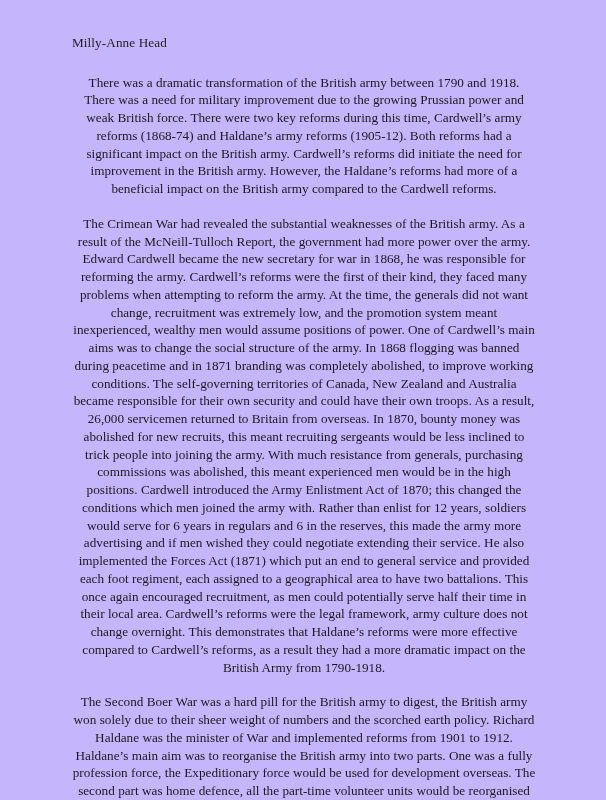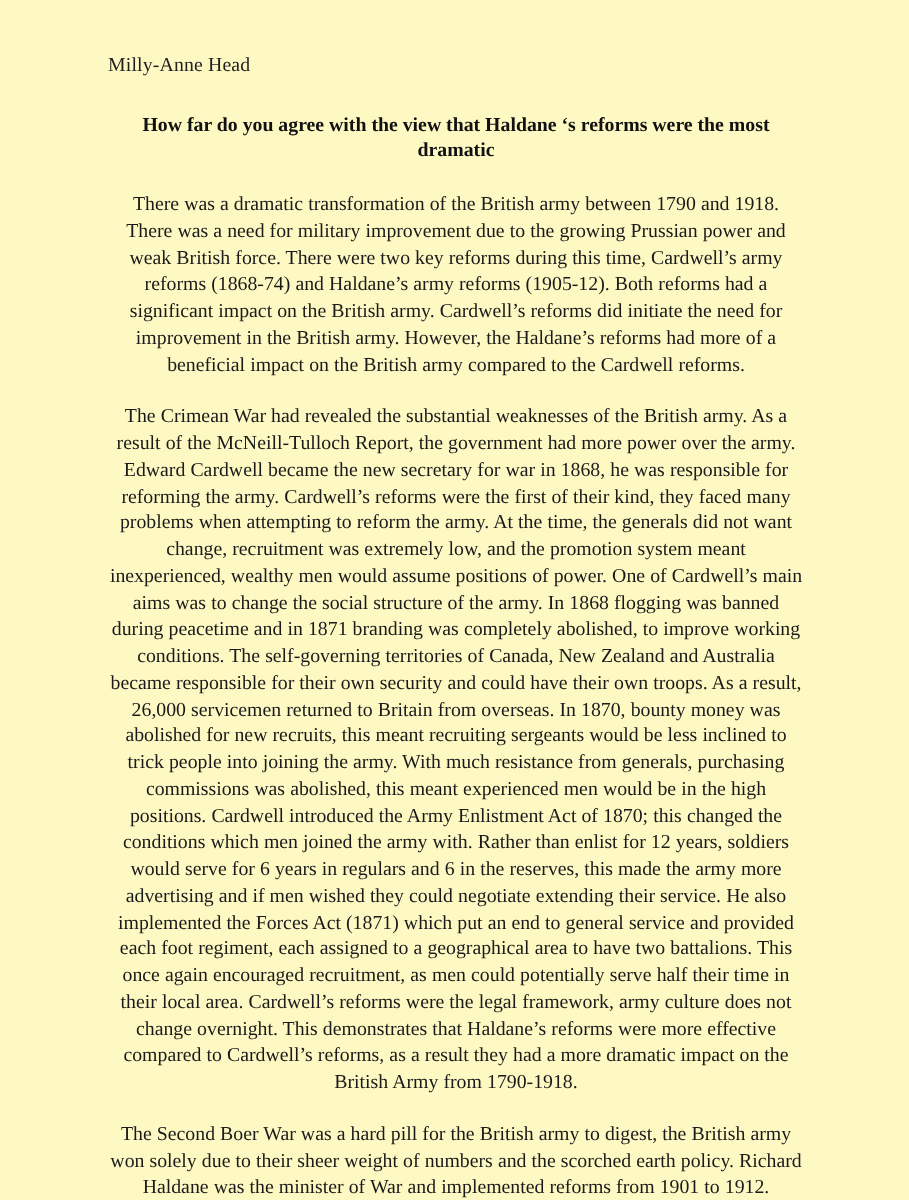--- a/index.html
+++ b/index.html
@@ -12,21 +12,21 @@
     width: 606px;
     height: 800px;
     overflow: hidden;
     font-family: "Liberation Serif", "DejaVu Serif", serif;
     color: #1a1a1a;
   }
   .page {
     position: relative;
     width: 606px;
     height: 800px;
-    background: #fef9c3;
+    background: #c4b5fd;
     box-sizing: border-box;
     padding: 34px 70px 0 72px;
   }
   .doc-header {
     font-size: 13.2px;
     line-height: 17.6px;
     color: #1f1f1f;
     margin: 0 0 22px 0;
     letter-spacing: 0.1px;
   }
@@ -56,21 +56,20 @@
   }
 </style>
 </head>
 <body>
 
 <div class="page">
 
   <div class="doc-header">Milly-Anne Head</div>
 
   <div class="doc-title">
-    <span class="title-line">How far do you agree with the view that Haldane ‘s reforms were the most dramatic</span>
   </div>
 
   <p class="body-par">There was a dramatic transformation of the British army between 1790 and 1918. There was a need for military improvement due to the growing Prussian power and weak British force. There were two key reforms during this time, Cardwell’s army reforms (1868-74) and Haldane’s army reforms (1905-12). Both reforms had a significant impact on the British army. Cardwell’s reforms did initiate the need for improvement in the British army. However, the Haldane’s reforms had more of a beneficial impact on the British army compared to the Cardwell reforms.</p>
 
   <p class="body-par">The Crimean War had revealed the substantial weaknesses of the British army. As a result of the McNeill-Tulloch Report, the government had more power over the army. Edward Cardwell became the new secretary for war in 1868, he was responsible for reforming the army. Cardwell’s reforms were the first of their kind, they faced many problems when attempting to reform the army. At the time, the generals did not want change, recruitment was extremely low, and the promotion system meant inexperienced, wealthy men would assume positions of power. One of Cardwell’s main aims was to change the social structure of the army. In 1868 flogging was banned during peacetime and in 1871 branding was completely abolished, to improve working conditions. The self-governing territories of Canada, New Zealand and Australia became responsible for their own security and could have their own troops. As a result, 26,000 servicemen returned to Britain from overseas. In 1870, bounty money was abolished for new recruits, this meant recruiting sergeants would be less inclined to trick people into joining the army. With much resistance from generals, purchasing commissions was abolished, this meant experienced men would be in the high positions. Cardwell introduced the Army Enlistment Act of 1870; this changed the conditions which men joined the army with. Rather than enlist for 12 years, soldiers would serve for 6 years in regulars and 6 in the reserves, this made the army more advertising and if men wished they could negotiate extending their service. He also implemented the Forces Act (1871) which put an end to general service and provided each foot regiment, each assigned to a geographical area to have two battalions. This once again encouraged recruitment, as men could potentially serve half their time in their local area. Cardwell’s reforms were the legal framework, army culture does not change overnight. This demonstrates that Haldane’s reforms were more effective compared to Cardwell’s reforms, as a result they had a more dramatic impact on the British Army from 1790-1918.</p>
 
   <p class="body-par">The Second Boer War was a hard pill for the British army to digest, the British army won solely due to their sheer weight of numbers and the scorched earth policy. Richard Haldane was the minister of War and implemented reforms from 1901 to 1912. Haldane’s main aim was to reorganise the British army into two parts. One was a fully profession force, the Expeditionary force would be used for development overseas. The second part was home defence, all the part-time volunteer units would be reorganised into the Territorial Force, used as defence in wartime. This force under the Territorial and Reserve Act had its own support services and thereby could be independent from the regular army. Now that the army had a very specific purpose, all units that were surplus were disbanded. Haldane combined groups</p>
 
 </div>
 

